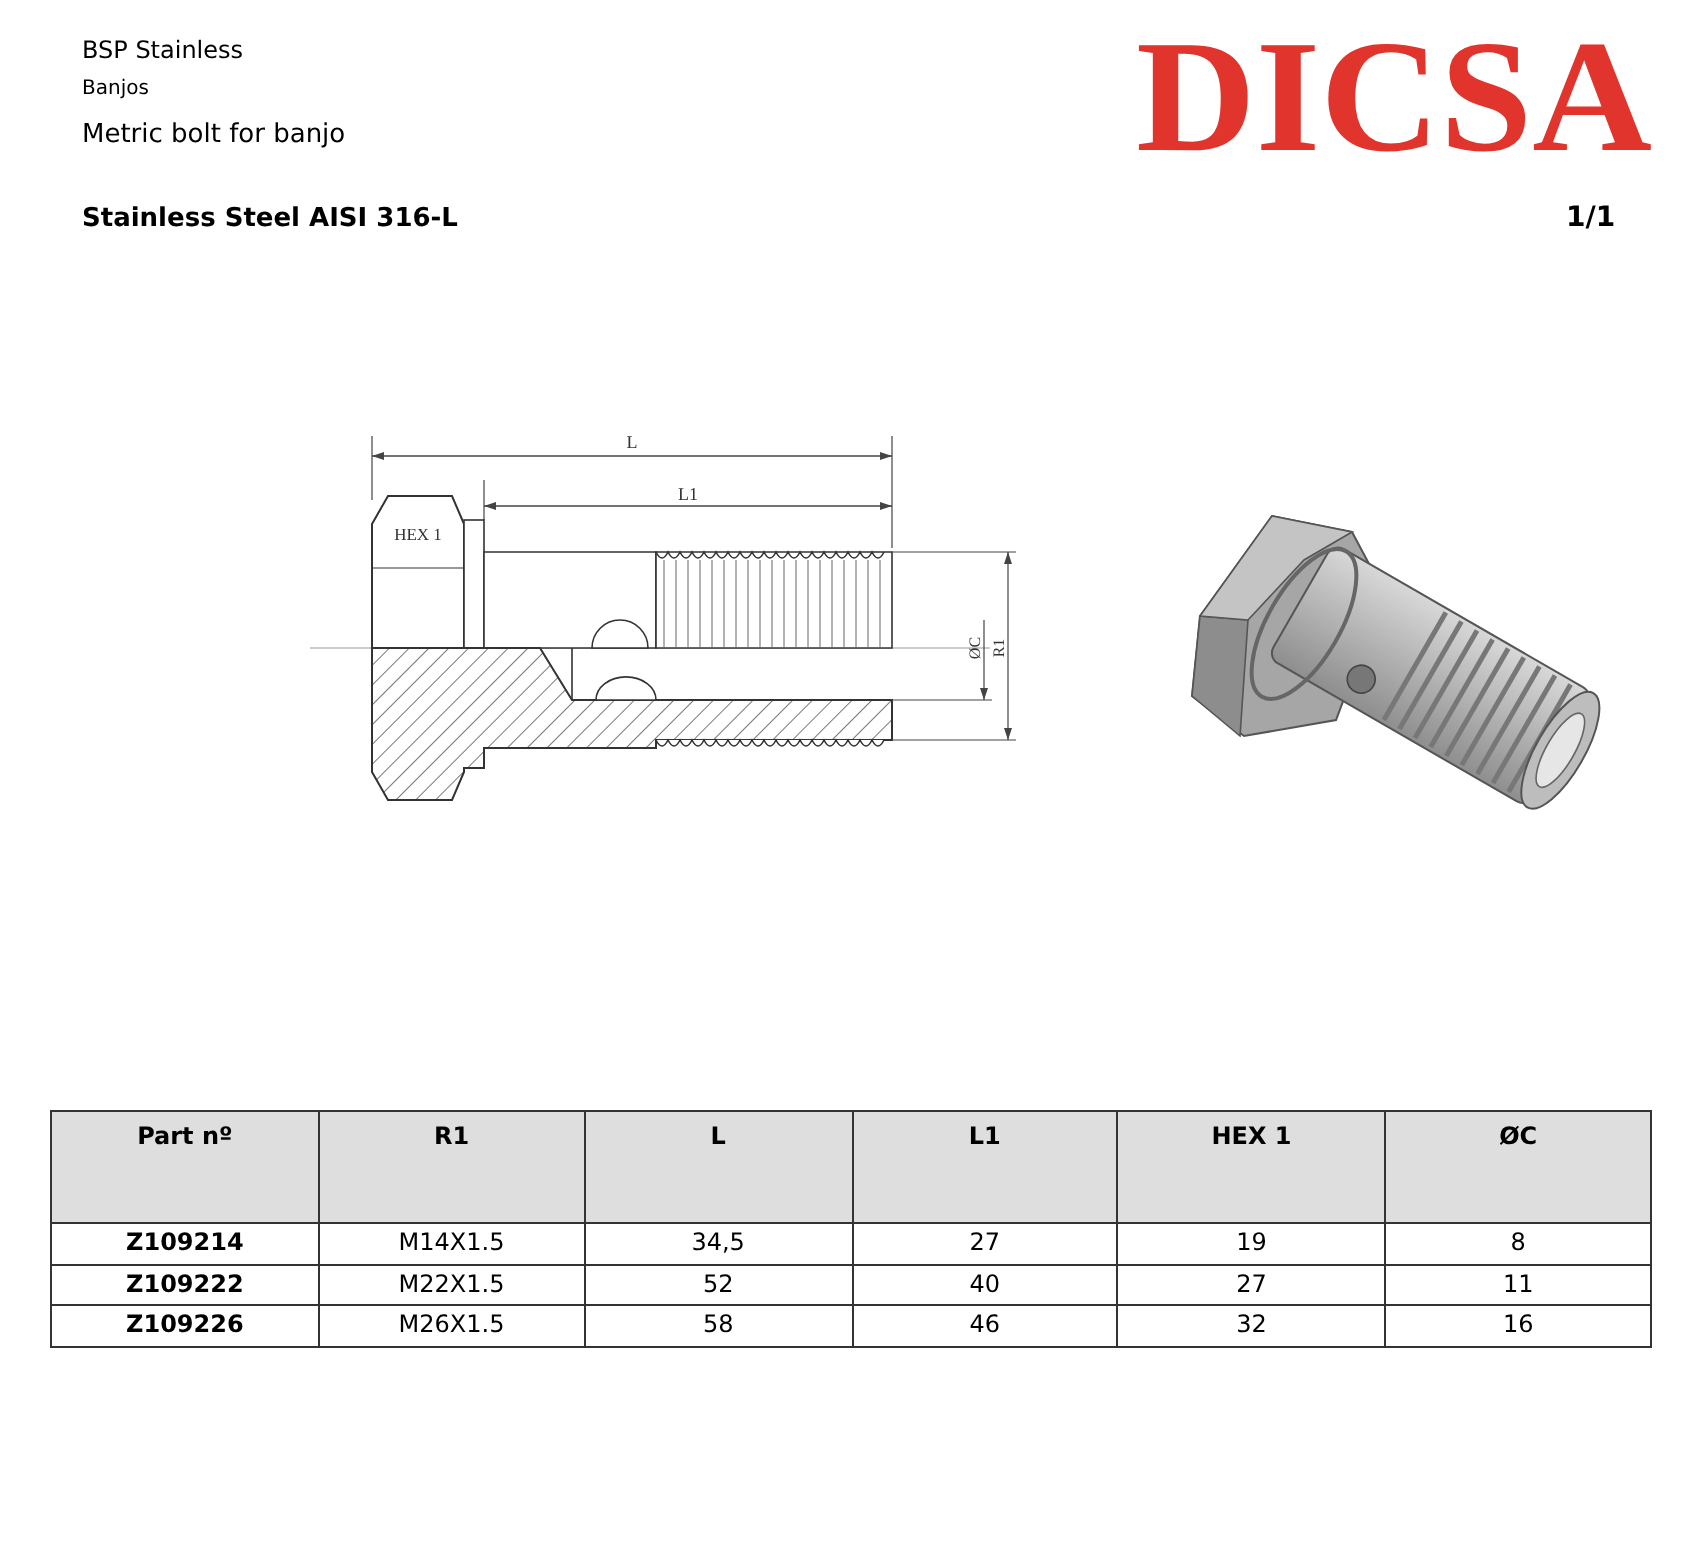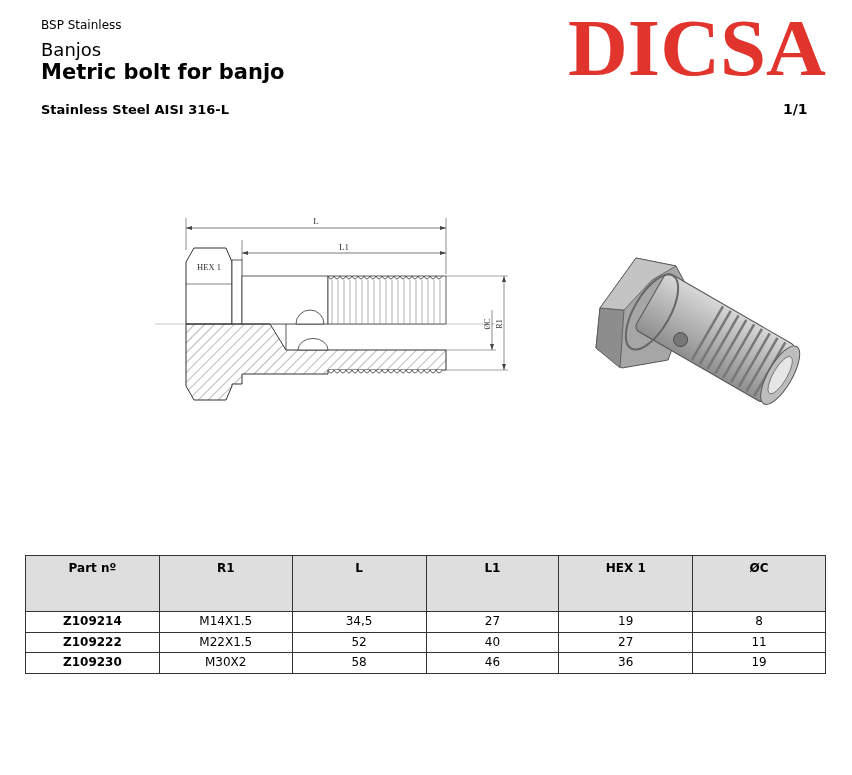--- a/index.html
+++ b/index.html
@@ -1,21 +1,21 @@
 <!DOCTYPE html>
 <html><head>
 <meta charset="utf-8">
 <style>
   html, body { margin:0; padding:0; background:#ffffff; }
   body { width:852px; height:775px; position:relative; overflow:hidden;
          font-family:"DejaVu Sans", "Liberation Sans", sans-serif; color:#000; }
   .abs { position:absolute; }
   .cat1 { left:41px; top:18px; font-size:12px; }
-  .cat2 { left:41px; top:39px; font-size:18px; }
-  .title { left:41px; top:60px; font-size:21px; font-weight:bold; }
+  .cat2 { left:41px; top:39px; font-size:10px; }
+  .title { left:41px; top:60px; font-size:13px; font-weight:normal; }
   .material { left:41px; top:102px; font-size:13px;font-weight:bold; }
   .page { left:783px; top:101px; font-size:14px; font-weight:bold;text-align:right; }
   .logo { left:566px; top:12px; width:262px; height:70px; }
   .drawing { left:150px; top:210px; width:372px; height:200px; }
   .photo { left:580px; top:240px; width:240px; height:190px; }
   table.spec { position:absolute; left:25px; top:555px; width:801px;
                border-collapse:collapse; font-size:12px; }
   table.spec th, table.spec td { border:1.5px solid #333; text-align:center; padding:0; }
   table.spec th { background:#dedede; height:50px; vertical-align:top; padding-top:5px; font-weight:bold; font-size:12px; }
   table.spec td { height:19.5px; line-height:19px; }
@@ -164,21 +164,21 @@
     </tr>
     <tr>
       <td class="part">Z109222</td>
       <td>M22X1.5</td>
       <td>52</td>
       <td>40</td>
       <td>27</td>
       <td>11</td>
     </tr>
     <tr>
-      <td class="part">Z109230</td>
-      <td>M30X2</td>
+      <td class="part">Z109226</td>
+      <td>M26X1.5</td>
       <td>58</td>
       <td>46</td>
-      <td>36</td>
-      <td>19</td>
+      <td>32</td>
+      <td>16</td>
     </tr>
   </tbody>
 </table>
 
 </body></html>

